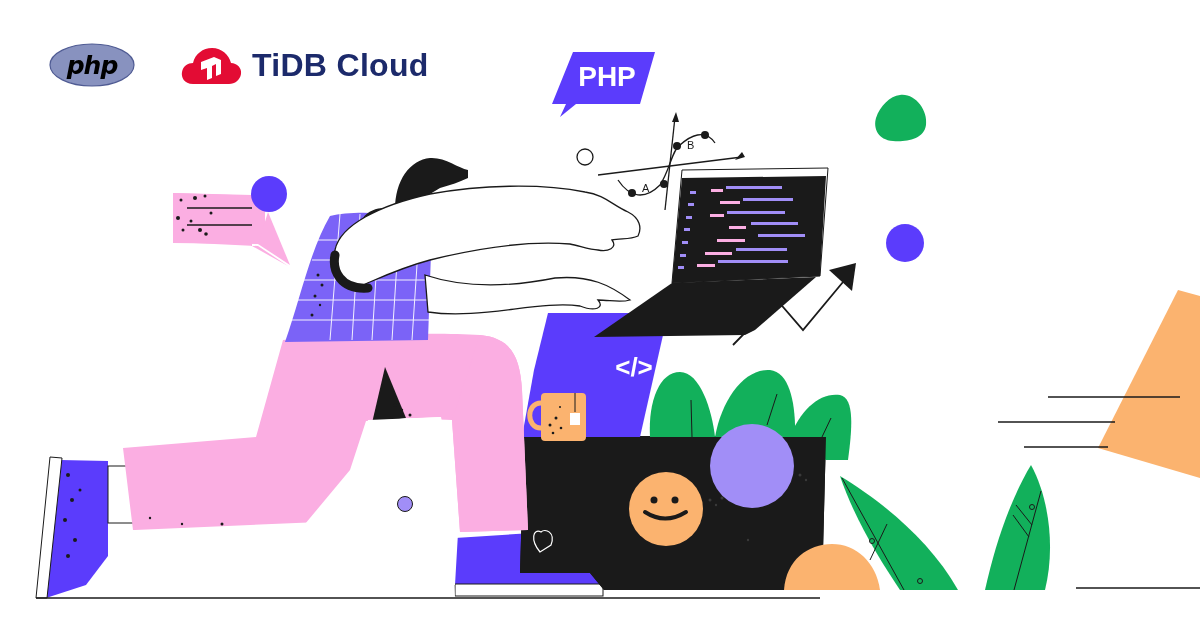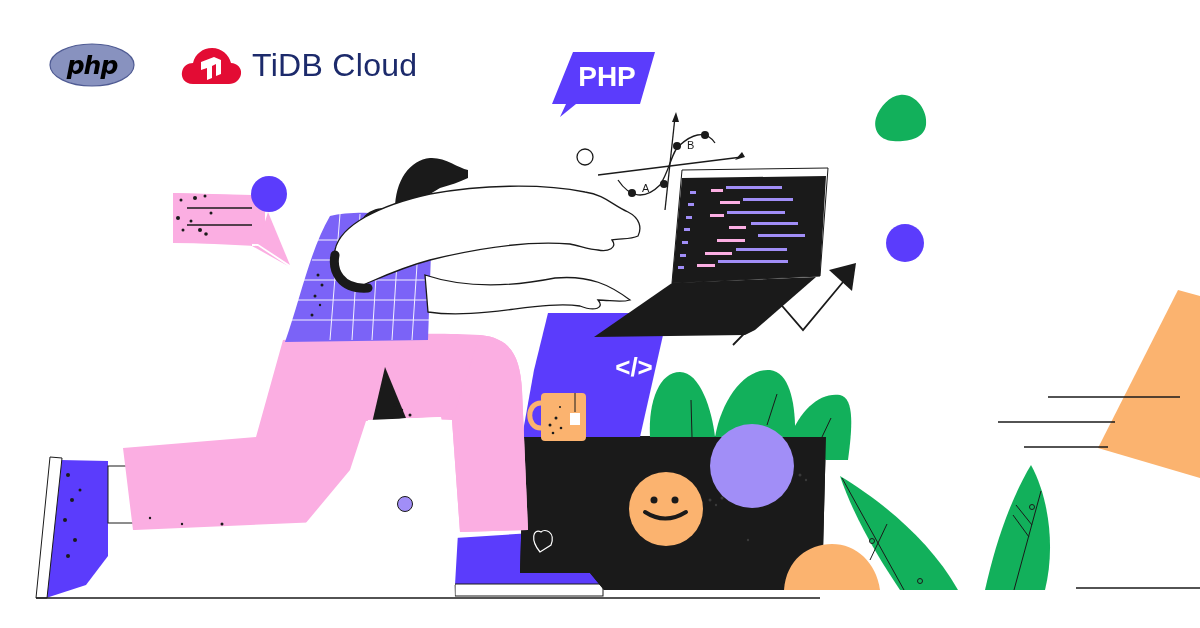--- a/index.html
+++ b/index.html
@@ -1,21 +1,21 @@
 <!DOCTYPE html>
 <html><head>
 <meta charset="utf-8">
 <style>
   html, body { margin:0; padding:0; background:#ffffff; }
   body { width:1200px; height:628px; position:relative; overflow:hidden; font-family:"Liberation Sans", sans-serif; }
   .abs { position:absolute; }
   .php-logo { left:49px; top:43px; width:86px; height:44px; }
   .php-logo-text { position:absolute; left:0; top:0; width:86px; height:44px; display:flex; align-items:center; justify-content:center; font-family:"DejaVu Sans", sans-serif; font-weight:bold; font-style:italic; font-size:25px; color:#000; letter-spacing:-1px; }
   .tidb-logo { left:181px; top:44px; width:62px; height:44px; }
-  .tidb-name { left:252px; top:44px; font-weight:normal; font-size:32px; color:#1c2a6b; line-height:42px; letter-spacing:0.3px; }
+  .tidb-name { left:252px; top:44px; font-weight:bold; font-size:32px; color:#1c2a6b; line-height:42px; letter-spacing:0.3px; }
   .php-bubble-text { position:absolute; left:578px; top:59px; width:58px; text-align:center; font-weight:bold; font-size:28px; color:#fff; line-height:36px; }
   .code-tag { left:604px; top:350px; width:60px; text-align:center; font-weight:bold; font-size:26px; color:#fff; line-height:34px; }
   svg { position:absolute; left:0; top:0; }
 </style>
 </head>
 <body>
 
 <svg width="1200" height="628" viewBox="0 0 1200 628">
 
   <polygon points="1178,290 1200,296 1200,478 1098,448" fill="#fbb36f"></polygon>

